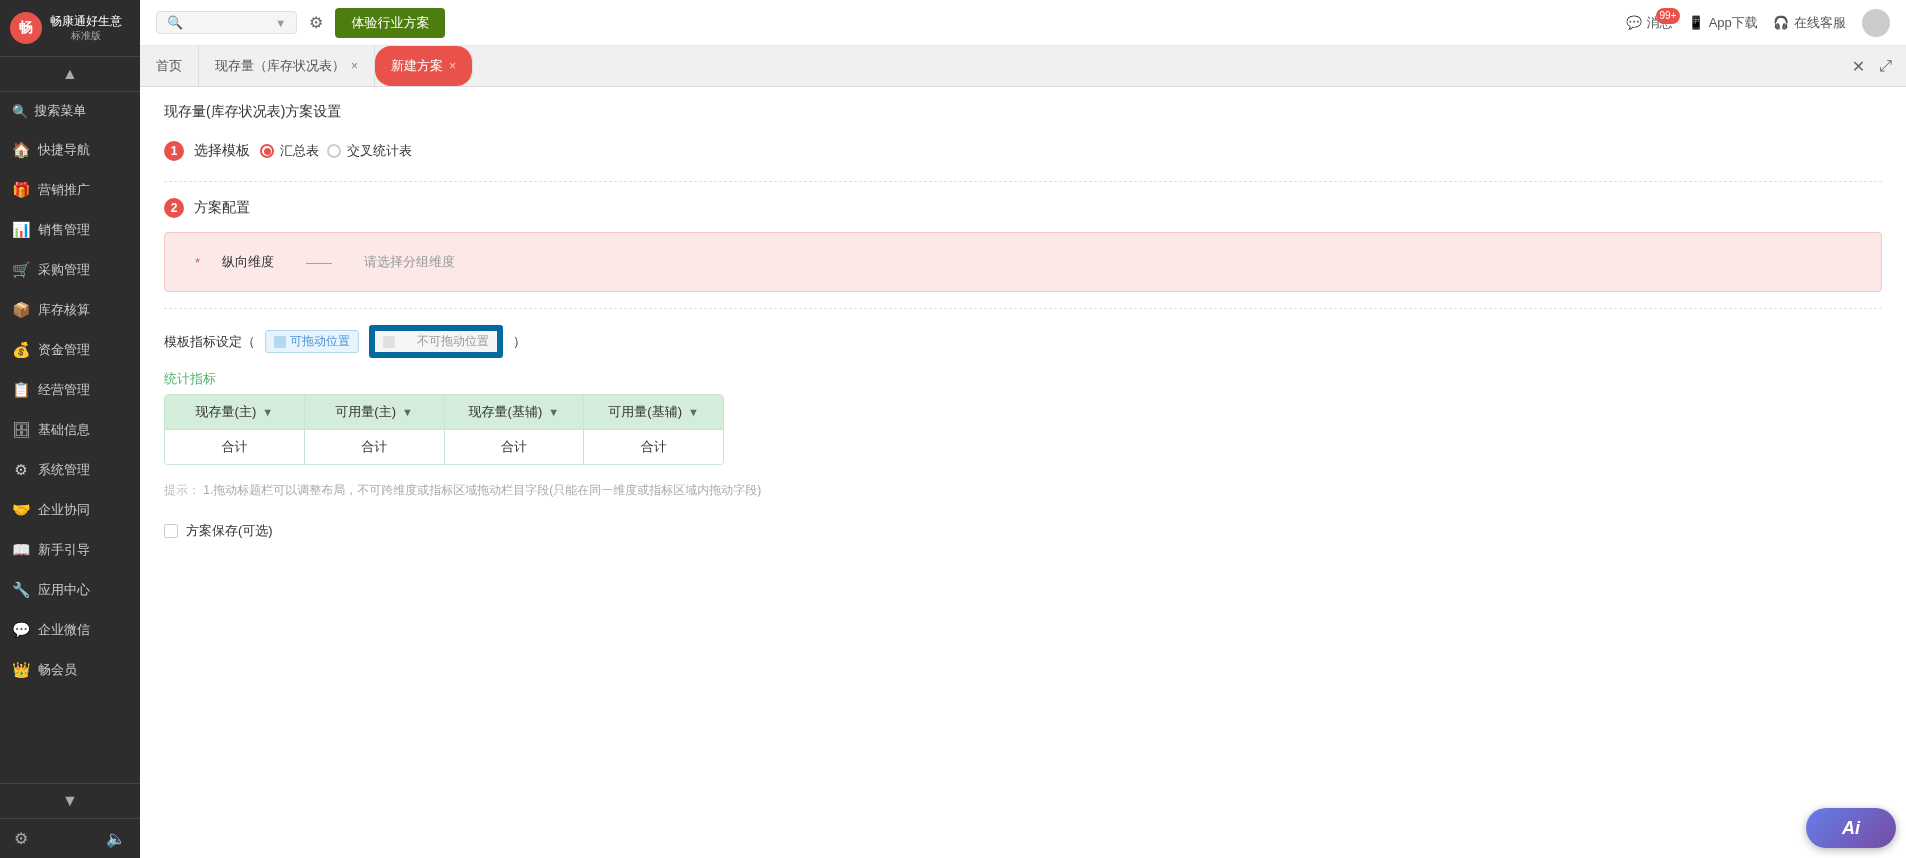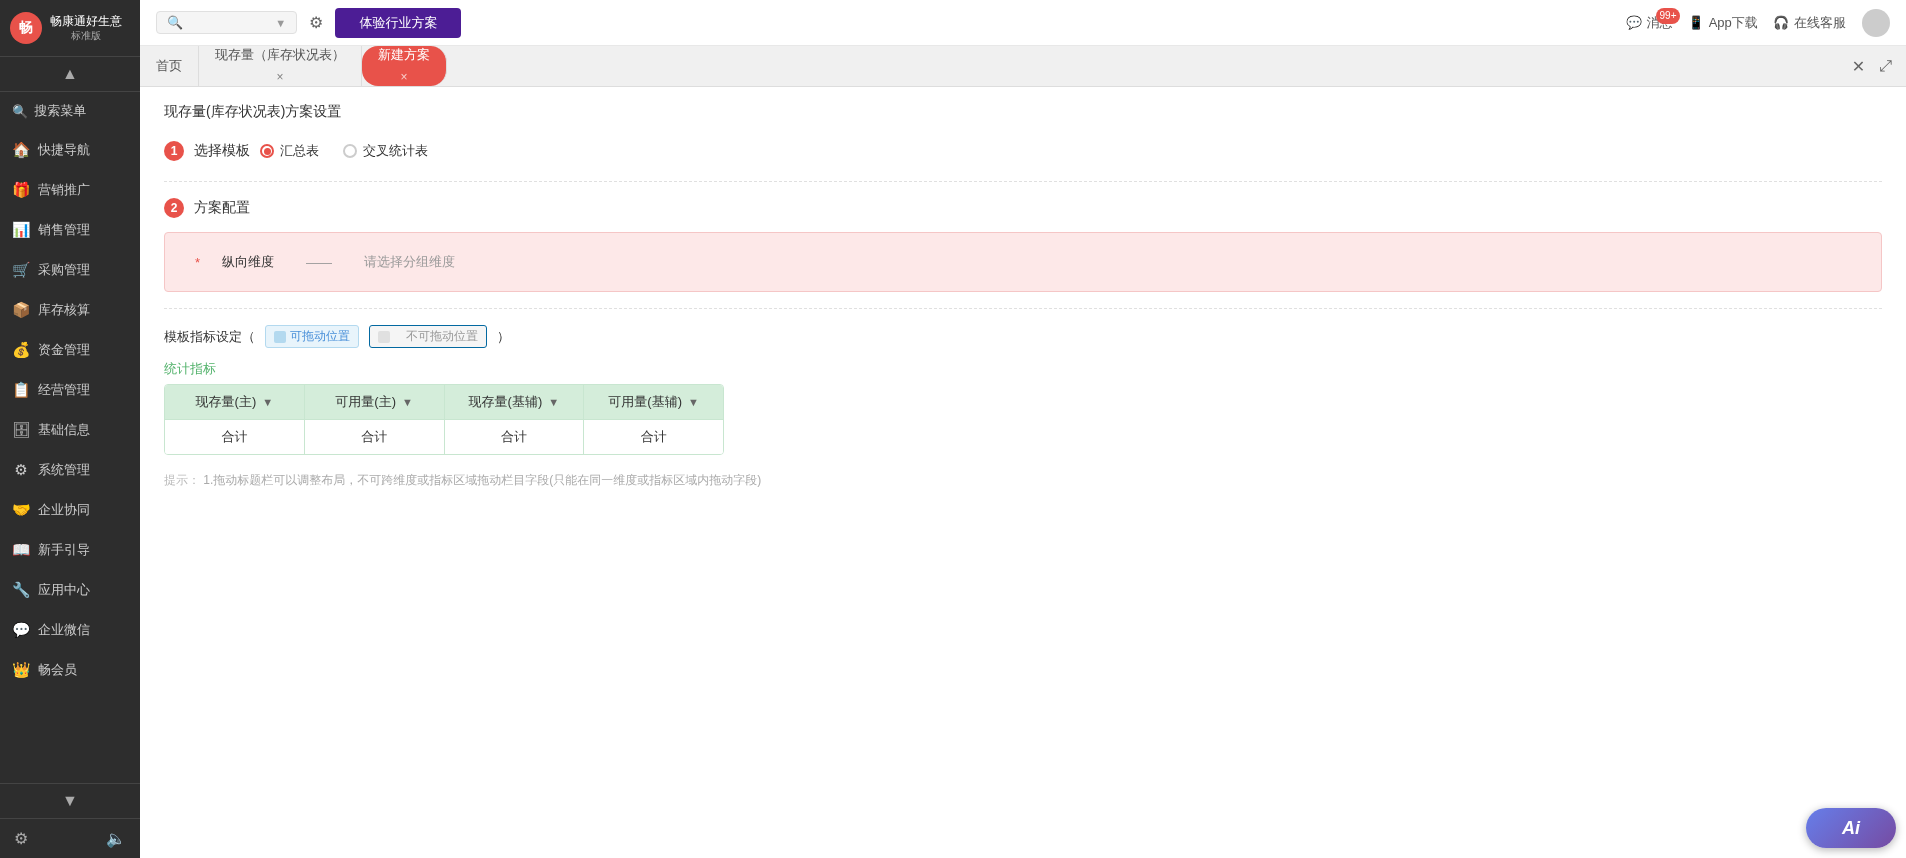--- a/index.html
+++ b/index.html
@@ -119,25 +119,25 @@
       border: none;
       background: transparent;
       outline: none;
       font-size: 12px;
       color: #999;
       width: 80px;
     }
     .topbar-dropdown-icon { color: #999; font-size: 11px; cursor: pointer; }
     .topbar-gear { color: #666; cursor: pointer; font-size: 16px; padding: 4px; }
     .topbar-btn {
-      background: #4c1d95;
+      background: #4d7c0f;
       color: white;
       border: none;
       border-radius: 4px;
-      padding: 6px 24px;
+      padding: 6px 16px;
       cursor: pointer;
       font-size: 13px;
     }
     .topbar-right {
       display: flex;
       align-items: center;
       gap: 16px;
     }
     .topbar-right-item {
       display: flex;
@@ -181,21 +181,20 @@
       display: flex;
       align-items: center;
       gap: 6px;
       padding: 0 16px;
       height: 100%;
       cursor: pointer;
       font-size: 13px;
       color: #555;
       border-right: 1px solid #ddd;
       background: #f0f0f0;
-      flex-direction: column;
     }
     .tab.active {
       background: #e8524a;
       color: white;
       border-radius: 16px;
     }
     .tab-close {
       font-size: 12px;
       color: inherit;
       opacity: 0.7;
@@ -270,21 +269,21 @@
     .section-title {
       font-size: 14px;
       color: #333;
       font-weight: 500;
     }
 
     
     .radio-group {
       display: flex;
       align-items: center;
-      gap: 24px;
+      gap: 8px;
     }
     .radio-item {
       display: flex;
       align-items: center;
       gap: 6px;
       cursor: pointer;
       font-size: 13px;
       color: #333;
     }
     .radio-circle {
@@ -349,23 +348,23 @@
       background: #e8f4fb;
       border: 1px solid #b3d9ef;
       border-radius: 3px;
       padding: 2px 8px;
       font-size: 12px;
       color: #4a90d9;
     }
     .no-drag-tag {
       display: inline-flex;
       align-items: center;
-      gap: 16px;
+      gap: 22px;
       background: #f5f5f5;
-      border: 1px solid #0369a1;
+      border: 6px solid #0369a1;
       border-radius: 3px;
       padding: 2px 8px;
       font-size: 12px;
       color: #999;
     }
 
     
     .stats-label {
       font-size: 13px;
       color: #52b26b;
@@ -727,20 +726,24 @@
 
         
         <div class="tips-area">
           <div>
             <span class="tip-title">提示：</span>
             <span>1.拖动标题栏可以调整布局，不可跨维度或指标区域拖动栏目字段(只能在同一维度或指标区域内拖动字段)</span>
           </div>
         </div>
 
         
+        <div class="save-checkbox-row">
+          <div class="checkbox-box"></div>
+          <span class="save-label">方案保存(可选)</span>
+        </div>
       </div>
     </div>
 
   </div>
 </div>
 
 <div class="ai-float-btn">
   <span>Ai</span>
 </div>
 

